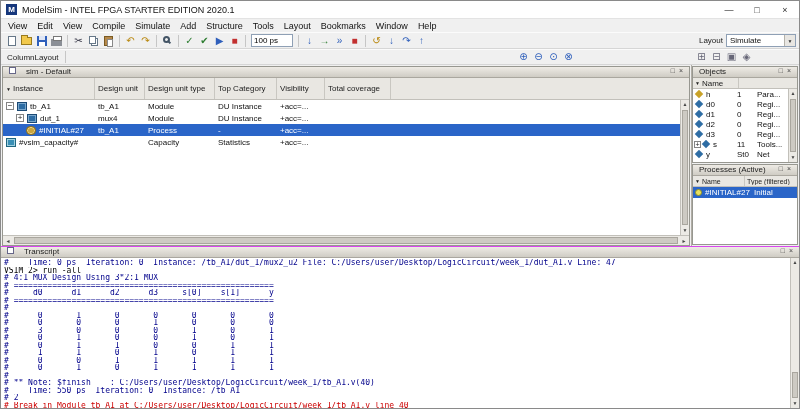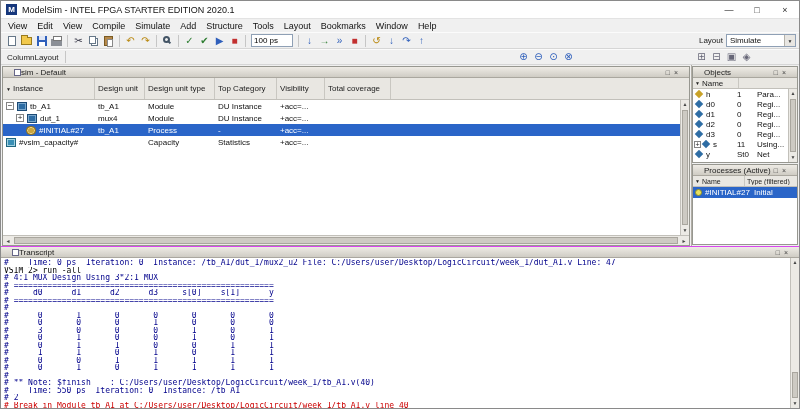--- a/index.html
+++ b/index.html
@@ -33,21 +33,21 @@
 .ic-print::before{content:"";position:absolute;left:2px;top:-3px;width:7px;height:3px;background:#fff;border:1px solid #777}
 .ic-copy{width:7px;height:8px;background:#fff;border:1px solid #678;box-shadow:2px 2px 0 -1px #fff,2px 2px 0 0 #678;display:inline-block;flex:none;margin:0 3px 2px 0}
 .ic-paste{width:9px;height:10px;background:#b5884a;border:1px solid #7a5a22;position:relative;display:inline-block;flex:none}
 .ic-paste::after{content:"";position:absolute;left:2px;top:2px;width:4px;height:6px;background:#fff;border:1px solid #888}
 .ic-mag{width:7px;height:7px;border:2px solid #456;border-radius:50%;position:relative;display:inline-block;flex:none;margin:0 3px 2px 0}
 .ic-mag::after{content:"";position:absolute;width:4px;height:2px;background:#456;transform:rotate(45deg);right:-3px;bottom:-2px}
 .main{flex:1;display:flex;min-height:0}
 .left-col{flex:1;display:flex;flex-direction:column;min-width:0;border-right:1px solid #b0ada5}
 .panel{background:#fff;border:1px solid #979790;display:flex;flex-direction:column;min-height:0}
 .sim-panel{flex:1;margin:1px 1px 0 1px}
-.panel-header{height:11px;flex:none;background:linear-gradient(#eeebe5,#cfccc4);border-bottom:1px solid #aaa79f;display:flex;align-items:center;gap:0;padding:0 11px;font-size:8px;color:#222;white-space:nowrap}
+.panel-header{height:11px;flex:none;background:linear-gradient(#eeebe5,#cfccc4);border-bottom:1px solid #aaa79f;display:flex;gap:10px;padding:0 6px;font-size:8px;color:#222;white-space:nowrap}
 .ph-mini{width:7px;height:7px;background:#fff;border:1px solid #668;flex:none}
 .ph-buttons{margin-left:auto;display:flex;gap:4px}
 .ph-btn{font-size:7px;color:#444;line-height:1}
 .grid-header{display:flex;height:22px;flex:none;background:#e9e7e2;border-bottom:1px solid #c2c0ba;font-size:8px;color:#222}
 .gh-cell{border-right:1px solid #c9c7c1;padding:0 3px;display:flex;align-items:center;gap:2px;overflow:hidden;white-space:nowrap}
 .sort{font-size:5px;color:#222}
 .c-inst{width:92px}.c-du{width:50px}.c-dut{width:70px}.c-tc{width:62px}.c-vis{width:48px}.c-cov{width:66px}.c-fill{flex:1;border-right:none}
 .sim-body{flex:1;display:flex;min-height:0}
 .sim-tree{flex:1;background:#fff;font-size:8px;overflow:hidden}
 .trow{display:flex;height:12px;align-items:center;color:#111}
@@ -359,21 +359,21 @@
               <div class="obj-val">0</div>
               <div class="obj-type">Regi...</div>
             </div>
             <div class="obj-row">
               <div class="obj-name">
                   <span class="mini-exp">+</span>
                   <span class="sig-icon" style="margin-left:2px"></span>
                   <span>s</span>
                 </div>
               <div class="obj-val">11</div>
-              <div class="obj-type">Using...</div>
+              <div class="obj-type">Tools...</div>
             </div>
             <div class="obj-row">
               <div class="obj-name">
                   <span class="sig-icon"></span>
                   <span>y</span>
                 </div>
               <div class="obj-val">St0</div>
               <div class="obj-type">Net</div>
             </div>
           </div>

